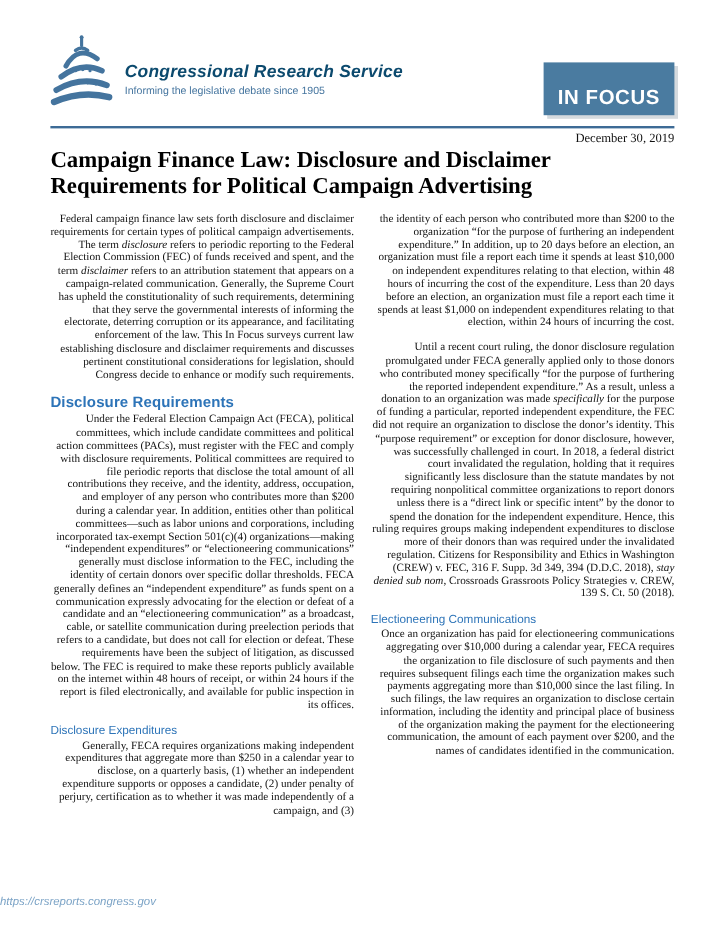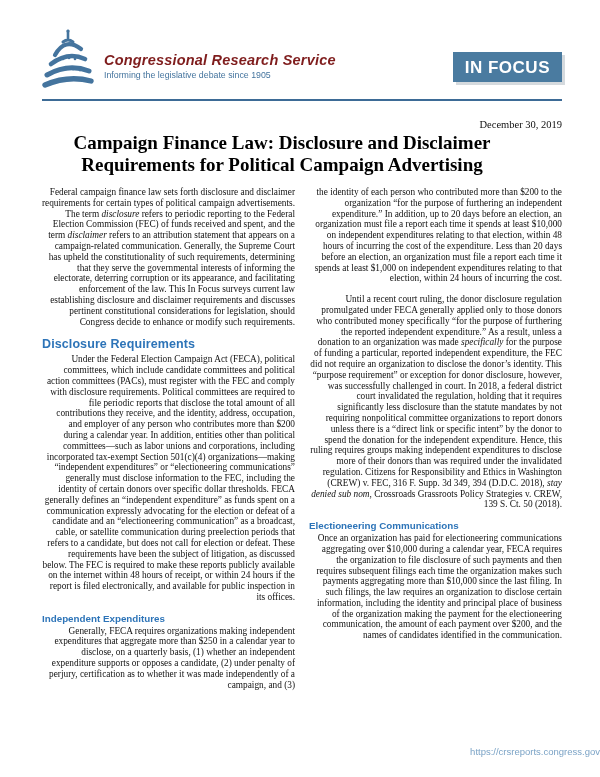--- a/index.html
+++ b/index.html
@@ -14,75 +14,75 @@
     padding: 28px 38px 0 42px;
     overflow: hidden;
   }
   
   .header { display: flex; justify-content: space-between; align-items: flex-start; }
   .logo-row { display: flex; align-items: flex-start; }
   .brand-block { margin: 24px 0 0 10px; }
   .brand {
     font-family: "Liberation Sans", sans-serif;
     font-weight: bold; font-style: italic;
-    font-size: 14.5px; color: #7f1d1d; letter-spacing: 0.2px;
+    font-size: 14.5px; color: #0c4a6e; letter-spacing: 0.2px;
   }
   .tagline {
     font-family: "Liberation Sans", sans-serif;
     font-size: 8.8px; color: #44749e; margin-top: 2px;
   }
   .badge {
     margin-top: 24px;
     background: #4a7ba0; color: #ffffff;
     font-family: "Liberation Sans", sans-serif;
     font-weight: bold; font-size: 17px; letter-spacing: 0.5px;
-    padding: 6px 12px 4px;
+    padding: 20px 12px 4px;
     box-shadow: 3px 3px 0 #d5dade;
   }
   .rule {
     border: none; border-top: 2px solid #3d6b96;
     margin-top: 9px;
   }
   .date {
     text-align: right;
     font-size: 10.5px;
-    margin-top: 18px;
+    margin-top: 3px;
   }
   .title {
     font-size: 19px; line-height: 21.5px;
     font-weight: bold; color: #000;
     margin: 2px 0 12px 0;
     max-width: 480px;
-    text-align: center;
   }
   
   .columns { display: flex; gap: 14px; }
   .col { width: 253px; }
   .col p {
     font-size: 9.3px; line-height: 10.8px;
     margin-bottom: 10px;
     text-align: right;
   }
   .it { font-style: italic; }
   h2.section-heading {
     font-family: "Liberation Sans", sans-serif;
     font-size: 12.5px; color: #2d74b8;
     font-weight: bold;
     margin: 3px 0 3px 0; letter-spacing: 0.1px;
   }
   h3.sub-heading {
     font-family: "Liberation Sans", sans-serif;
     font-size: 9.8px; color: #2d74b8;
-    font-weight: bold;
+    font-weight: normal;
     margin: 0 0 2px 0;
   }
   
   .footer {
     position: absolute; left: 0; bottom: 18px; width: 100%;
-    text-align: right;
+    text-align: left;
+    font-style: italic;
   }
   .footer-link {
     font-family: "Liberation Sans", sans-serif;
     font-size: 9.5px; color: #7ba3c6; text-decoration: none;
   }
 </style>
 </head>
 <body>
 
 <div class="page">
@@ -122,21 +122,21 @@
   <div class="date">December 30, 2019</div>
 
   <h1 class="title">Campaign Finance Law: Disclosure and Disclaimer Requirements for Political Campaign Advertising</h1>
 
   <div class="columns">
 
     <section class="col">
       <p><span>Federal campaign finance law sets forth disclosure and disclaimer requirements for certain types of political campaign advertisements. The term </span><span class="it">disclosure</span><span> refers to periodic reporting to the Federal Election Commission (FEC) of funds received and spent, and the term </span><span class="it">disclaimer</span><span> refers to an attribution statement that appears on a campaign-related communication. Generally, the Supreme Court has upheld the constitutionality of such requirements, determining that they serve the governmental interests of informing the electorate, deterring corruption or its appearance, and facilitating enforcement of the law. This In Focus surveys current law establishing disclosure and disclaimer requirements and discusses pertinent constitutional considerations for legislation, should Congress decide to enhance or modify such requirements.</span></p>
       <h2 class="section-heading">Disclosure Requirements</h2>
       <p><span>Under the Federal Election Campaign Act (FECA), political committees, which include candidate committees and political action committees (PACs), must register with the FEC and comply with disclosure requirements. Political committees are required to file periodic reports that disclose the total amount of all contributions they receive, and the identity, address, occupation, and employer of any person who contributes more than $200 during a calendar year. In addition, entities other than political committees—such as labor unions and corporations, including incorporated tax-exempt Section 501(c)(4) organizations—making “independent expenditures” or “electioneering communications” generally must disclose information to the FEC, including the identity of certain donors over specific dollar thresholds. FECA generally defines an “independent expenditure” as funds spent on a communication expressly advocating for the election or defeat of a candidate and an “electioneering communication” as a broadcast, cable, or satellite communication during preelection periods that refers to a candidate, but does not call for election or defeat. These requirements have been the subject of litigation, as discussed below. The FEC is required to make these reports publicly available on the internet within 48 hours of receipt, or within 24 hours if the report is filed electronically, and available for public inspection in its offices.</span></p>
-      <h3 class="sub-heading">Independent Expenditures</h3>
+      <h3 class="sub-heading">Disclosure Expenditures</h3>
       <p><span>Generally, FECA requires organizations making independent expenditures that aggregate more than $250 in a calendar year to disclose, on a quarterly basis, (1) whether an independent expenditure supports or opposes a candidate, (2) under penalty of perjury, certification as to whether it was made independently of a campaign, and (3)</span></p>
     </section>
 
     <section class="col">
       <p><span>the identity of each person who contributed more than $200 to the organization “for the purpose of furthering an independent expenditure.” In addition, up to 20 days before an election, an organization must file a report each time it spends at least $10,000 on independent expenditures relating to that election, within 48 hours of incurring the cost of the expenditure. Less than 20 days before an election, an organization must file a report each time it spends at least $1,000 on independent expenditures relating to that election, within 24 hours of incurring the cost.</span></p>
       <p><span>Until a recent court ruling, the donor disclosure regulation promulgated under FECA generally applied only to those donors who contributed money specifically “for the purpose of furthering the reported independent expenditure.” As a result, unless a donation to an organization was made </span><span class="it">specifically</span><span> for the purpose of funding a particular, reported independent expenditure, the FEC did not require an organization to disclose the donor’s identity. This “purpose requirement” or exception for donor disclosure, however, was successfully challenged in court. In 2018, a federal district court invalidated the regulation, holding that it requires significantly less disclosure than the statute mandates by not requiring nonpolitical committee organizations to report donors unless there is a “direct link or specific intent” by the donor to spend the donation for the independent expenditure. Hence, this ruling requires groups making independent expenditures to disclose more of their donors than was required under the invalidated regulation. Citizens for Responsibility and Ethics in Washington (CREW) v. FEC, 316 F. Supp. 3d 349, 394 (D.D.C. 2018), </span><span class="it">stay denied sub nom</span><span>, Crossroads Grassroots Policy Strategies v. CREW, 139 S. Ct. 50 (2018).</span></p>
       <h3 class="sub-heading">Electioneering Communications</h3>
       <p><span>Once an organization has paid for electioneering communications aggregating over $10,000 during a calendar year, FECA requires the organization to file disclosure of such payments and then requires subsequent filings each time the organization makes such payments aggregating more than $10,000 since the last filing. In such filings, the law requires an organization to disclose certain information, including the identity and principal place of business of the organization making the payment for the electioneering communication, the amount of each payment over $200, and the names of candidates identified in the communication.</span></p>
     </section>
 

